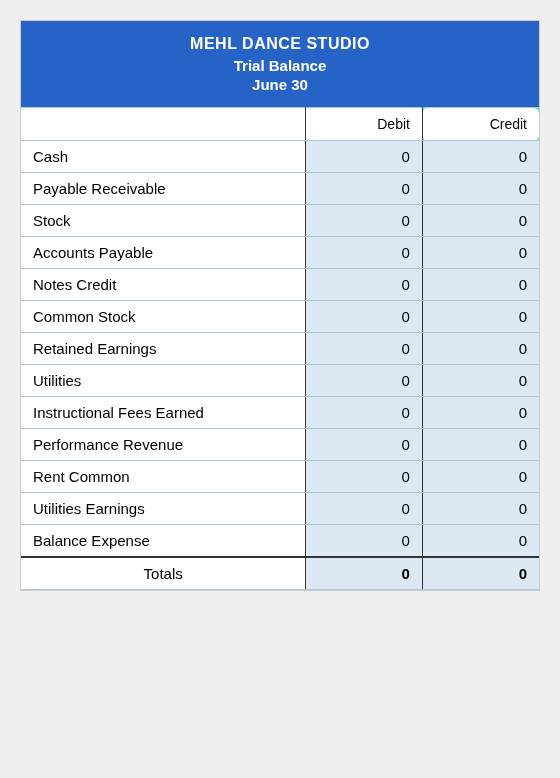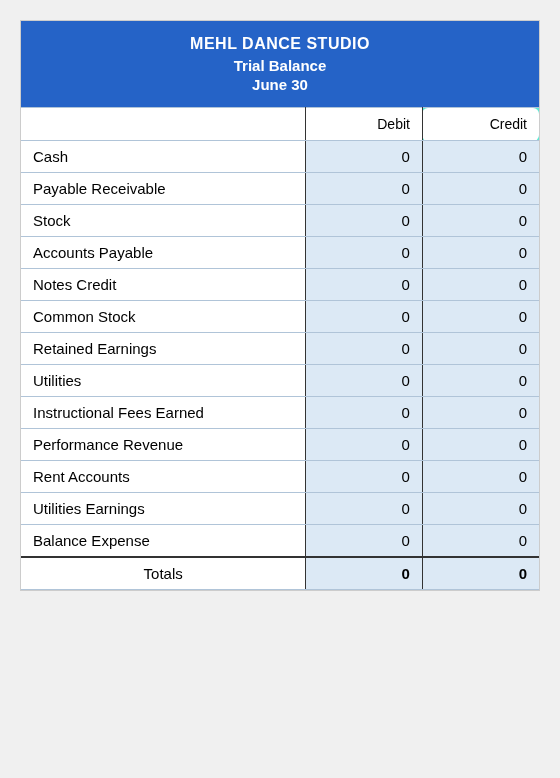--- a/index.html
+++ b/index.html
@@ -186,21 +186,21 @@
           <td>Instructional Fees Earned</td>
           <td>0</td>
           <td>0</td>
         </tr>
         <tr>
           <td>Performance Revenue</td>
           <td>0</td>
           <td>0</td>
         </tr>
         <tr>
-          <td>Rent Accounts</td>
+          <td>Rent Common</td>
           <td>0</td>
           <td>0</td>
         </tr>
         <tr>
           <td>Utilities Earnings</td>
           <td>0</td>
           <td>0</td>
         </tr>
         <tr>
           <td>Balance Expense</td>

